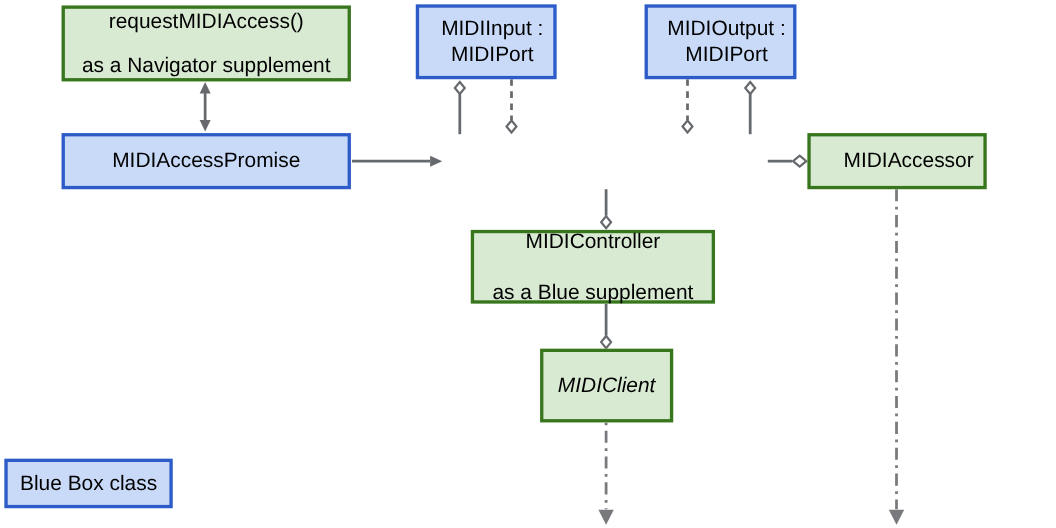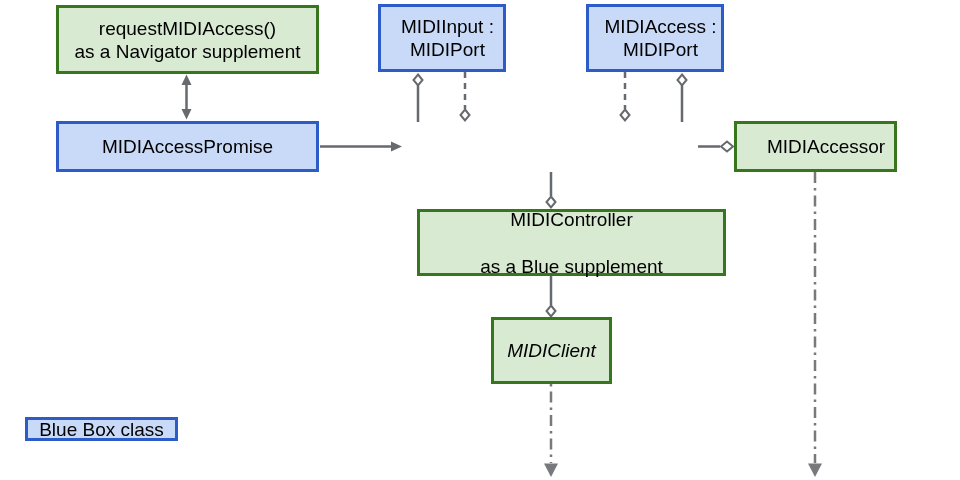--- a/index.html
+++ b/index.html
@@ -114,50 +114,50 @@
       <line class="connector dashdot" x1="551" y1="368" x2="551" y2="463"></line>
       <polygon class="arrowhead dashdot" points="551,477 544,463.5 558,463.5"></polygon>
     </g>
 
     <g>
       <line class="connector dashdot" x1="815" y1="172" x2="815" y2="463"></line>
       <polygon class="arrowhead dashdot" points="815,477 808,463.5 822,463.5"></polygon>
     </g>
   </svg>
 
-  <div class="box green center" style="left:56px; top:5px; width:263px; height:69px;">
+  <div class="box green center" style="left:56px; top:5px; width:263px; height:69px;justify-content:space-between;">
     <span>requestMIDIAccess()</span>
     <span>as a Navigator supplement</span>
   </div>
 
   <div class="box blue left" style="left:378px; top:4px; width:128px; height:68px;">
     <span>MIDIInput :</span>
     <span>MIDIPort</span>
   </div>
 
   <div class="box blue left" style="left:586px; top:4px; width:138px; height:68px;">
-    <span>MIDIAccess :</span>
+    <span>MIDIOutput :</span>
     <span>MIDIPort</span>
   </div>
 
   <div class="box blue center" style="left:56px; top:121px; width:263px; height:51px;">
     <span>MIDIAccessPromise</span>
   </div>
 
 
   <div class="box green center" style="left:734px; top:121px; width:163px; height:51px;padding-left:21px;">
     <span>MIDIAccessor</span>
   </div>
 
-  <div class="box green center" style="left:417px; top:209px; width:309px; height:67px;gap:24px;">
+  <div class="box green center" style="left:428px; top:209px; width:222px; height:67px;gap:24px;">
     <span>MIDIController</span>
     <span>as a Blue supplement</span>
   </div>
 
   <div class="box green center" style="left:491px; top:317px; width:121px; height:67px;font-style:italic;">
     <span>MIDIClient</span>
   </div>
 
-  <div class="box blue center" style="left:25px; top:417px; width:153px; height:24px;align-items:center;">
+  <div class="box blue center" style="left:4px; top:417px; width:153px; height:45px;align-items:center;">
     <span>Blue Box class</span>
   </div>
 
 </div>
 
 </body></html>

